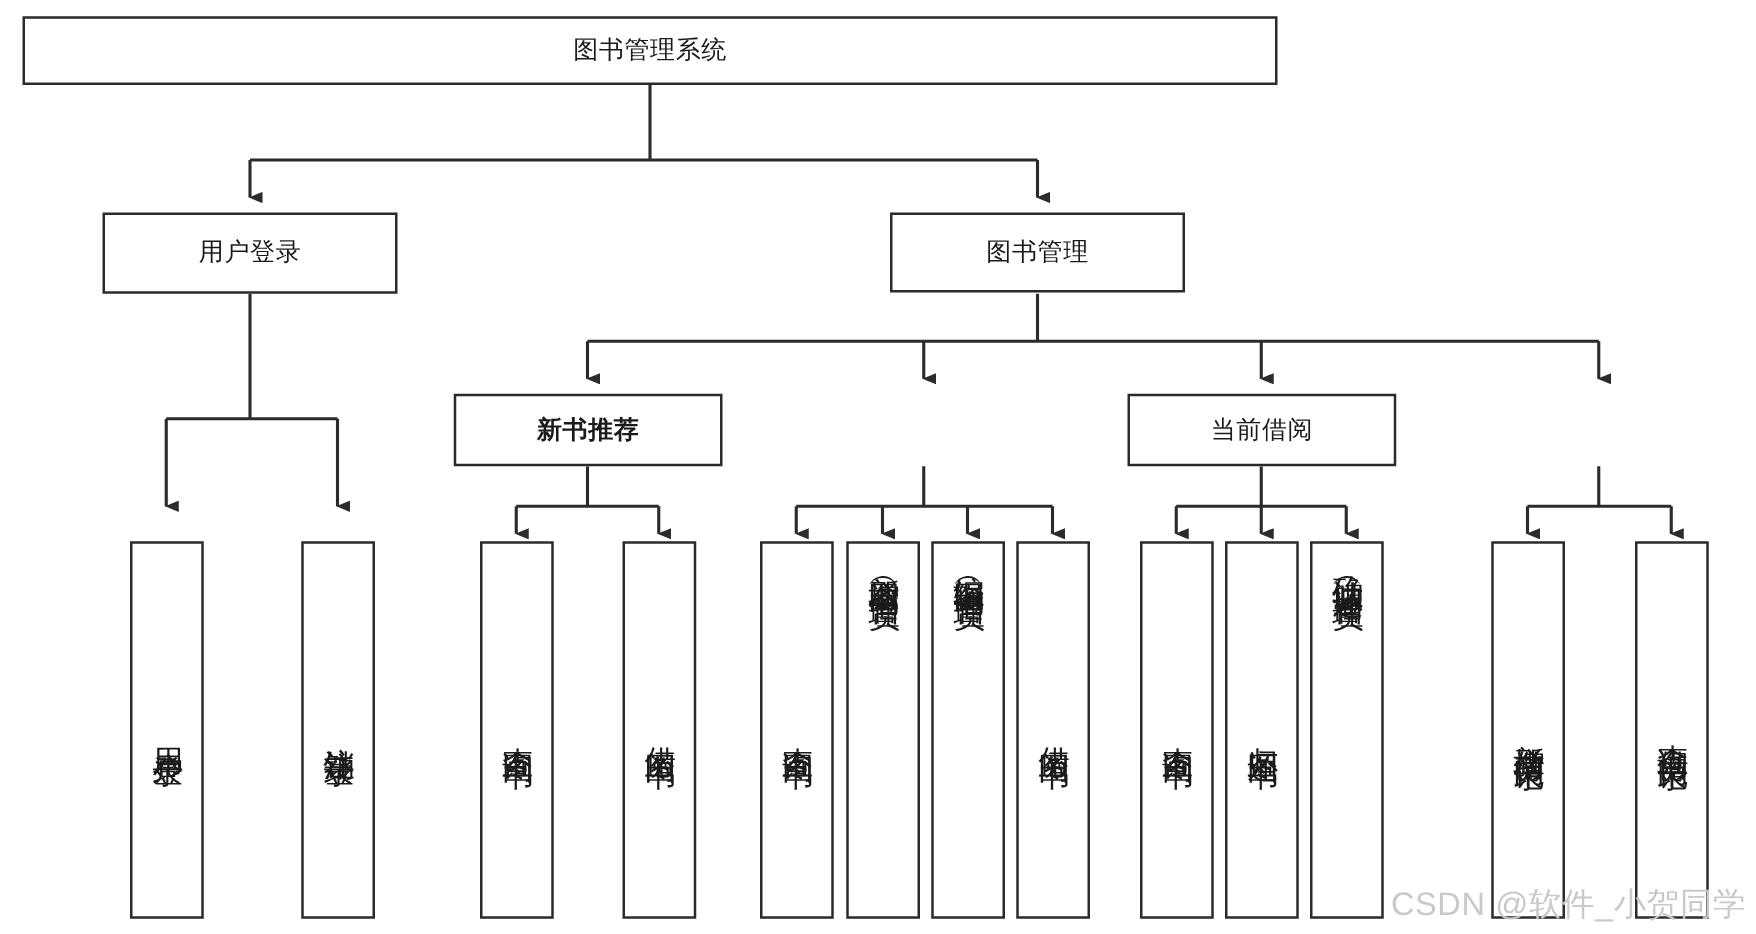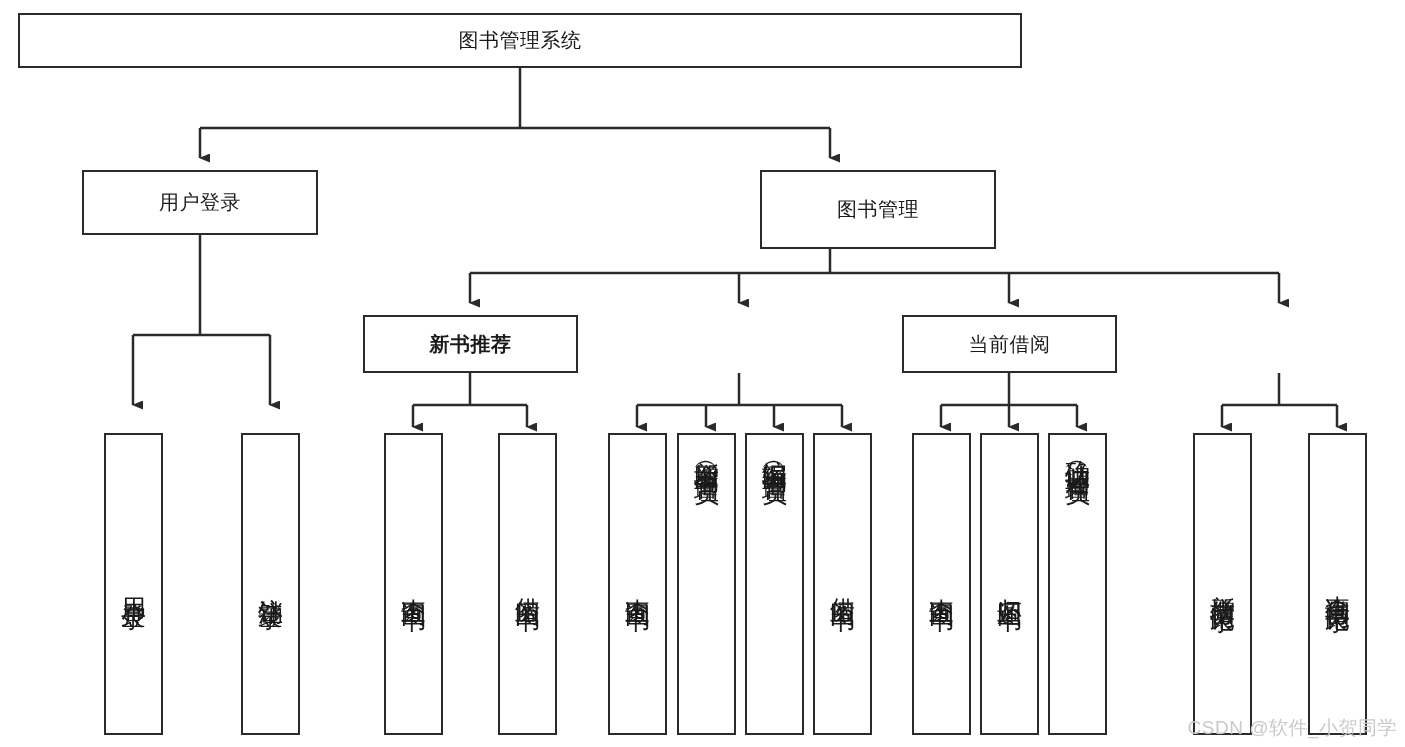--- a/index.html
+++ b/index.html
@@ -62,21 +62,21 @@
     text-align: center;
   }
   .node.leaf-short.vertical {
     align-items: center;
     padding-top: 0;
   }
   .watermark {
     position: absolute;
     right: 8px;
     bottom: 6px;
-    font-size: 19px;
+    font-size: 26px;
     color: #c9c9c9;
     white-space: nowrap;
     letter-spacing: 0.5px;
   }
 </style>
 </head>
 <body>
 
 <div id="diagram-root">
 
@@ -131,21 +131,21 @@
   </svg>
 
   <div class="node horizontal" style="left:18px; top:13px; width:1004px; height:55px;">
     <span class="node-label">图书管理系统</span>
   </div>
 
   <div class="node horizontal" style="left:82px; top:170px; width:236px; height:65px;">
     <span class="node-label">用户登录</span>
   </div>
 
-  <div class="node horizontal" style="left:712px; top:170px; width:236px; height:79px;margin-left:48px;">
+  <div class="node horizontal" style="left:712px; top:170px; width:236px; height:64px;">
     <span class="node-label">图书管理</span>
   </div>
 
   <div class="node horizontal" style="left:363px; top:315px; width:215px; height:58px;font-weight:bold;">
     <span class="node-label">新书推荐</span>
   </div>
 
 
   <div class="node horizontal" style="left:902px; top:315px; width:215px; height:58px;">
     <span class="node-label">当前借阅</span>

